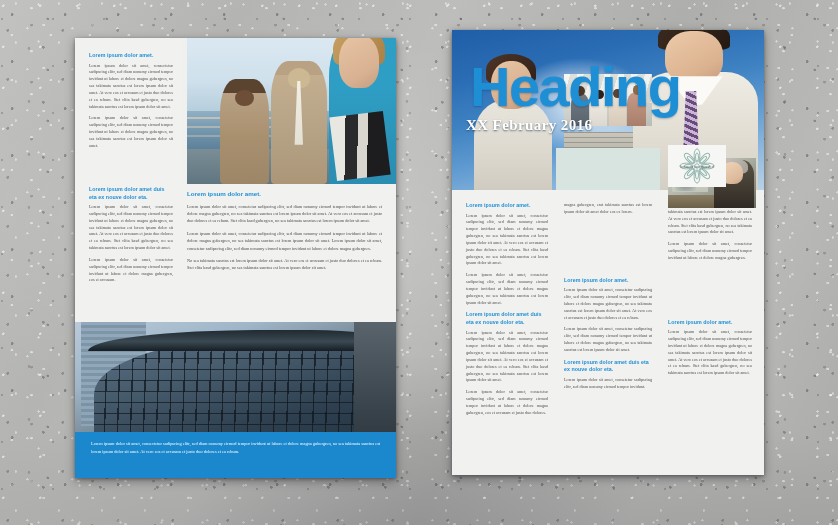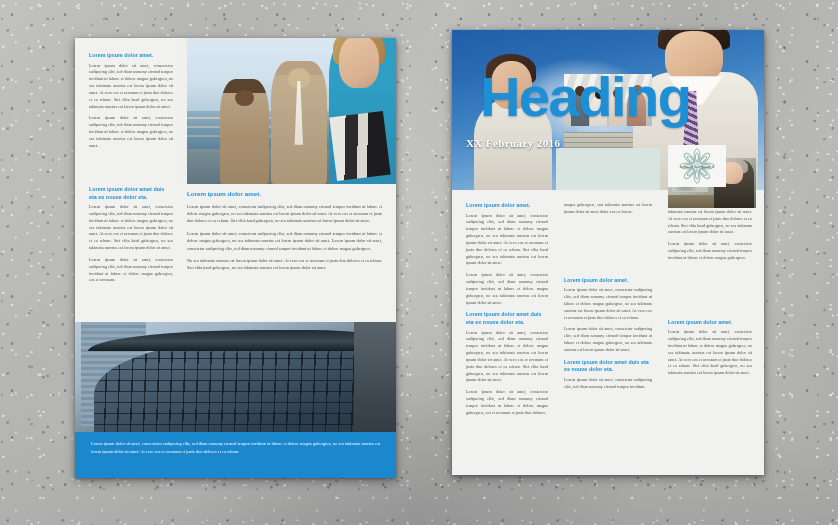--- a/index.html
+++ b/index.html
@@ -165,27 +165,27 @@
   .photo-sky .m .hr{position:absolute;left:20%;top:-42%;width:58%;height:24%;
     background:linear-gradient(130deg,#3b2a1e 0%,#241912 100%);border-radius:52% 52% 16% 16%;}
   .photo-sky .m .tie{position:absolute;left:40%;top:16%;width:13%;height:58%;
     background:repeating-linear-gradient(24deg,#6b4b7e 0 3px,#c9b6d4 3px 6px);
     clip-path:polygon(18% 0,82% 0,100% 100%,0 100%);}
   .photo-sky .m .collar{position:absolute;left:28%;top:4%;width:44%;height:24%;
     background:#fbfaf6;clip-path:polygon(0 0,100% 0,62% 100%,38% 100%);}
 
   .rp-title{position:absolute;left:14px;top:27px;z-index:4;}
   .rp-title h1{
-    margin:14px;font-family:"Liberation Sans",sans-serif;font-weight:700;
+    margin:4px;font-family:"Liberation Sans",sans-serif;font-weight:700;
     font-size:56px;line-height:.92;letter-spacing:-1.5px;color:#1e8fd5;
     text-shadow:0 1px 2px rgba(12,40,70,.30);
   }
   .rp-date{
     margin-top:3px;font-family:"Liberation Serif",serif;font-weight:700;
-    font-size:11px;letter-spacing:.4px;color:#ffffff;
+    font-size:15px;letter-spacing:.4px;color:#ffffff;
     text-shadow:0 1px 2px rgba(10,30,55,.6);
   }
 
   .rp-logo{
     position:absolute;right:38px;top:115px;width:58px;height:42px;z-index:5;
     background:#f6f6f4;display:flex;align-items:center;justify-content:center;
   }
   .rp-logo svg{display:block;}
   .rp-logo .logo-text{
     position:absolute;left:0;right:0;top:52%;transform:translateY(-50%);

